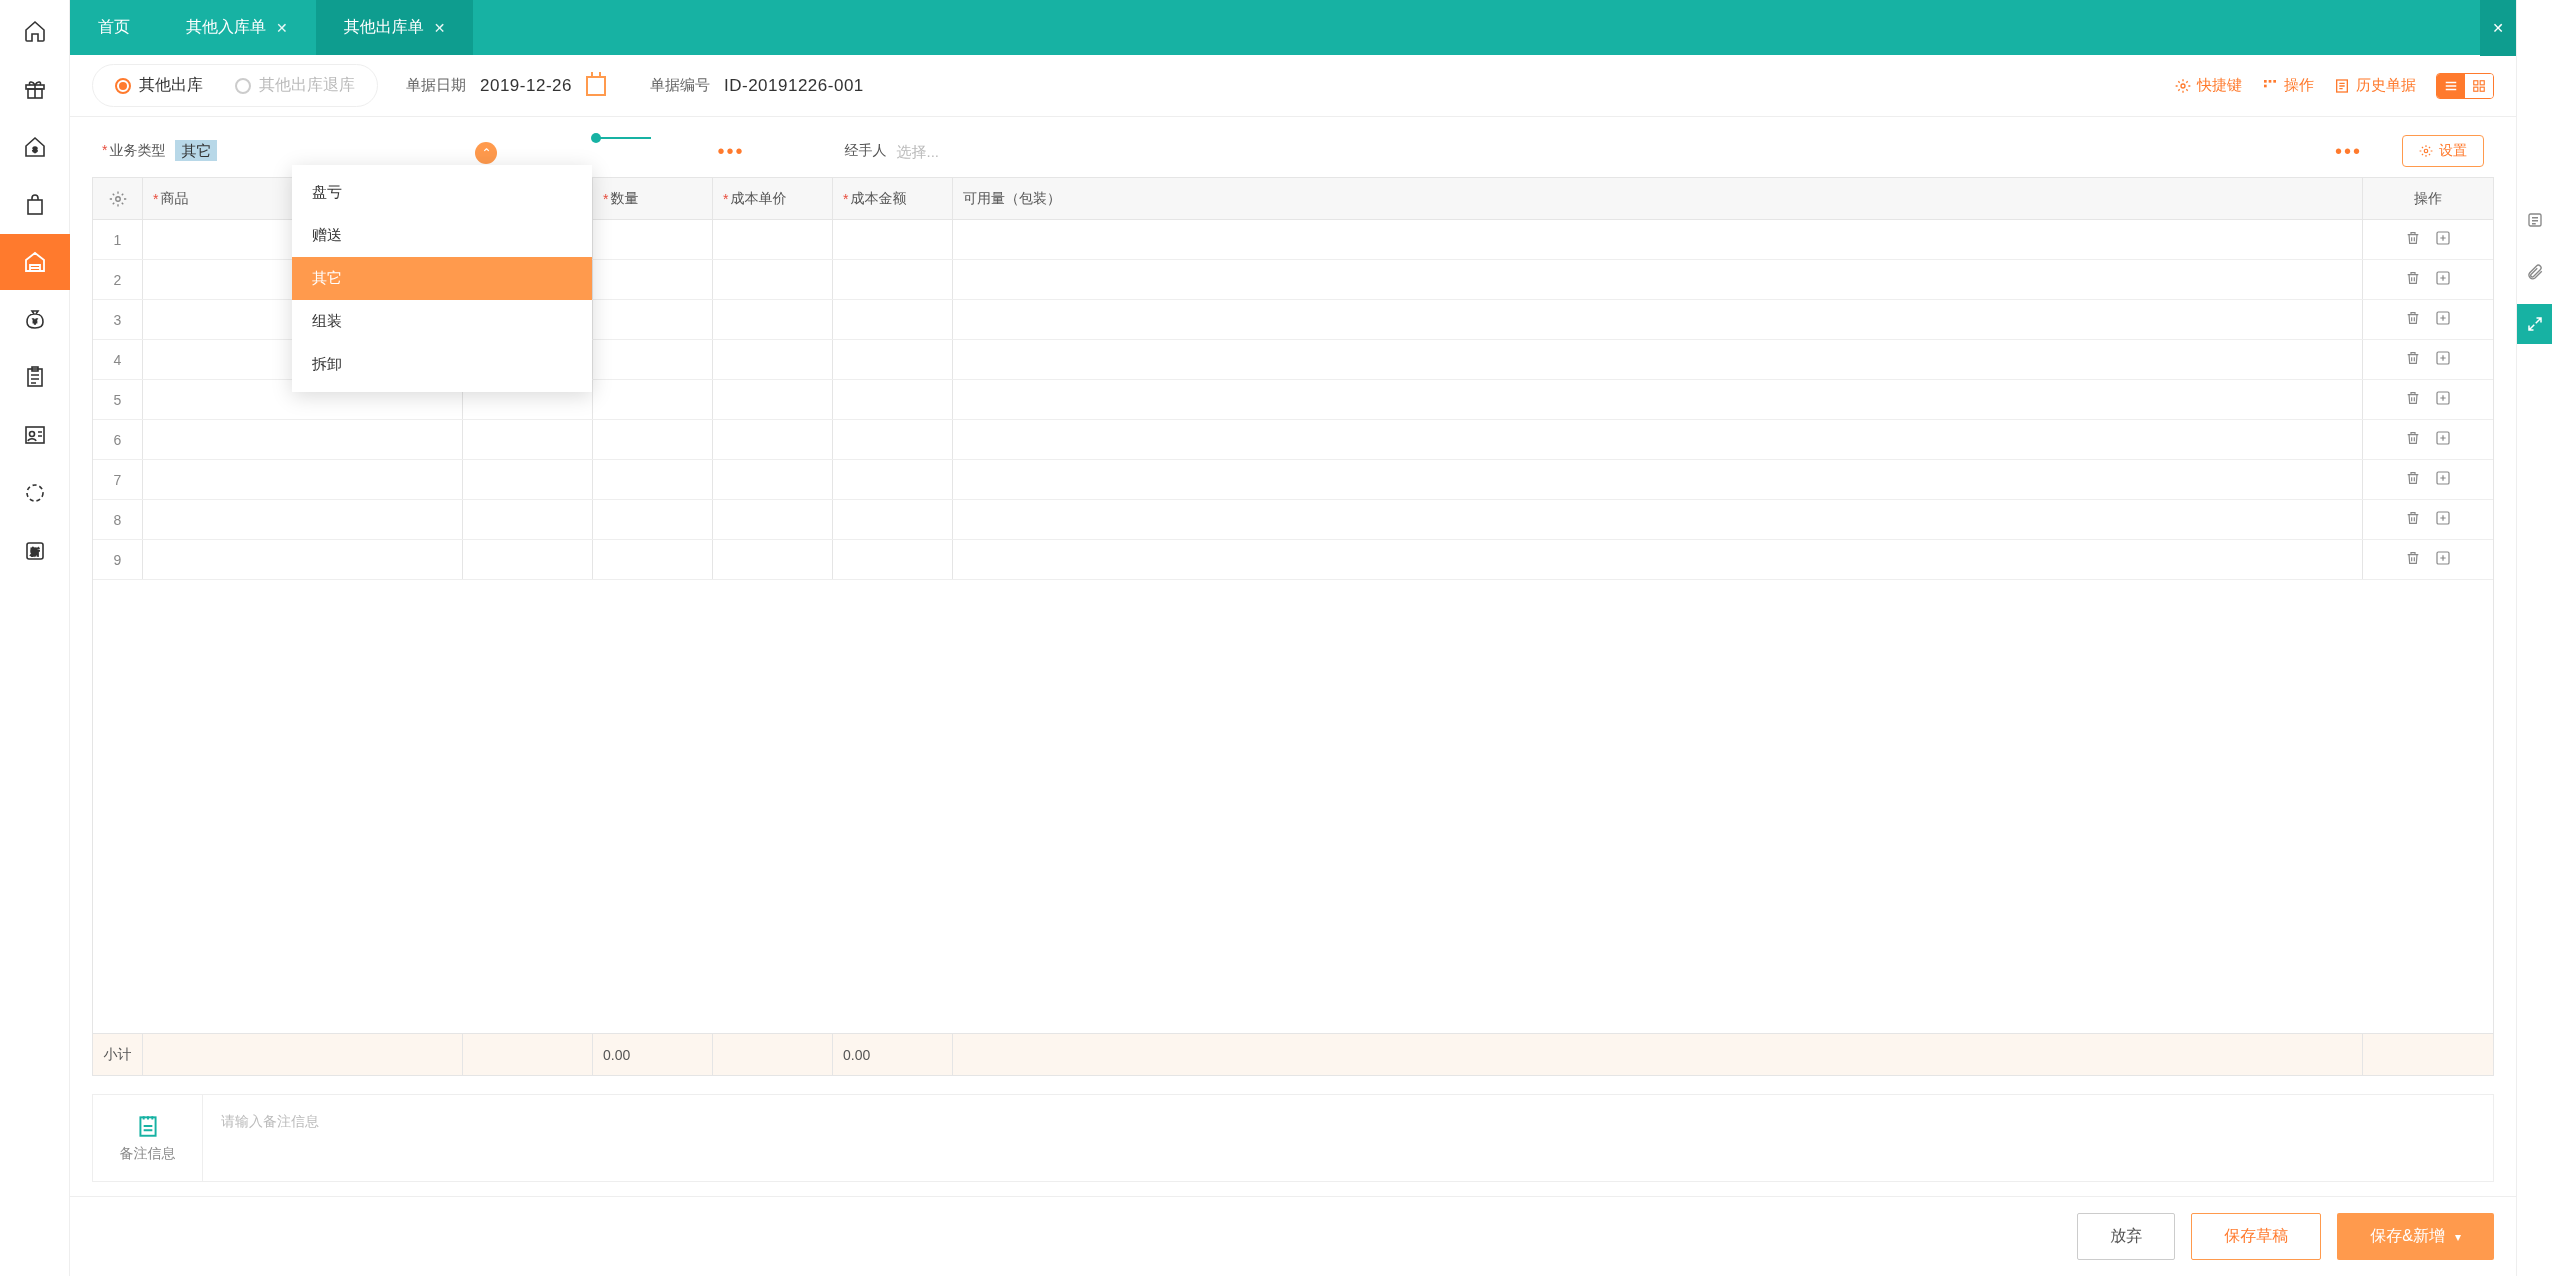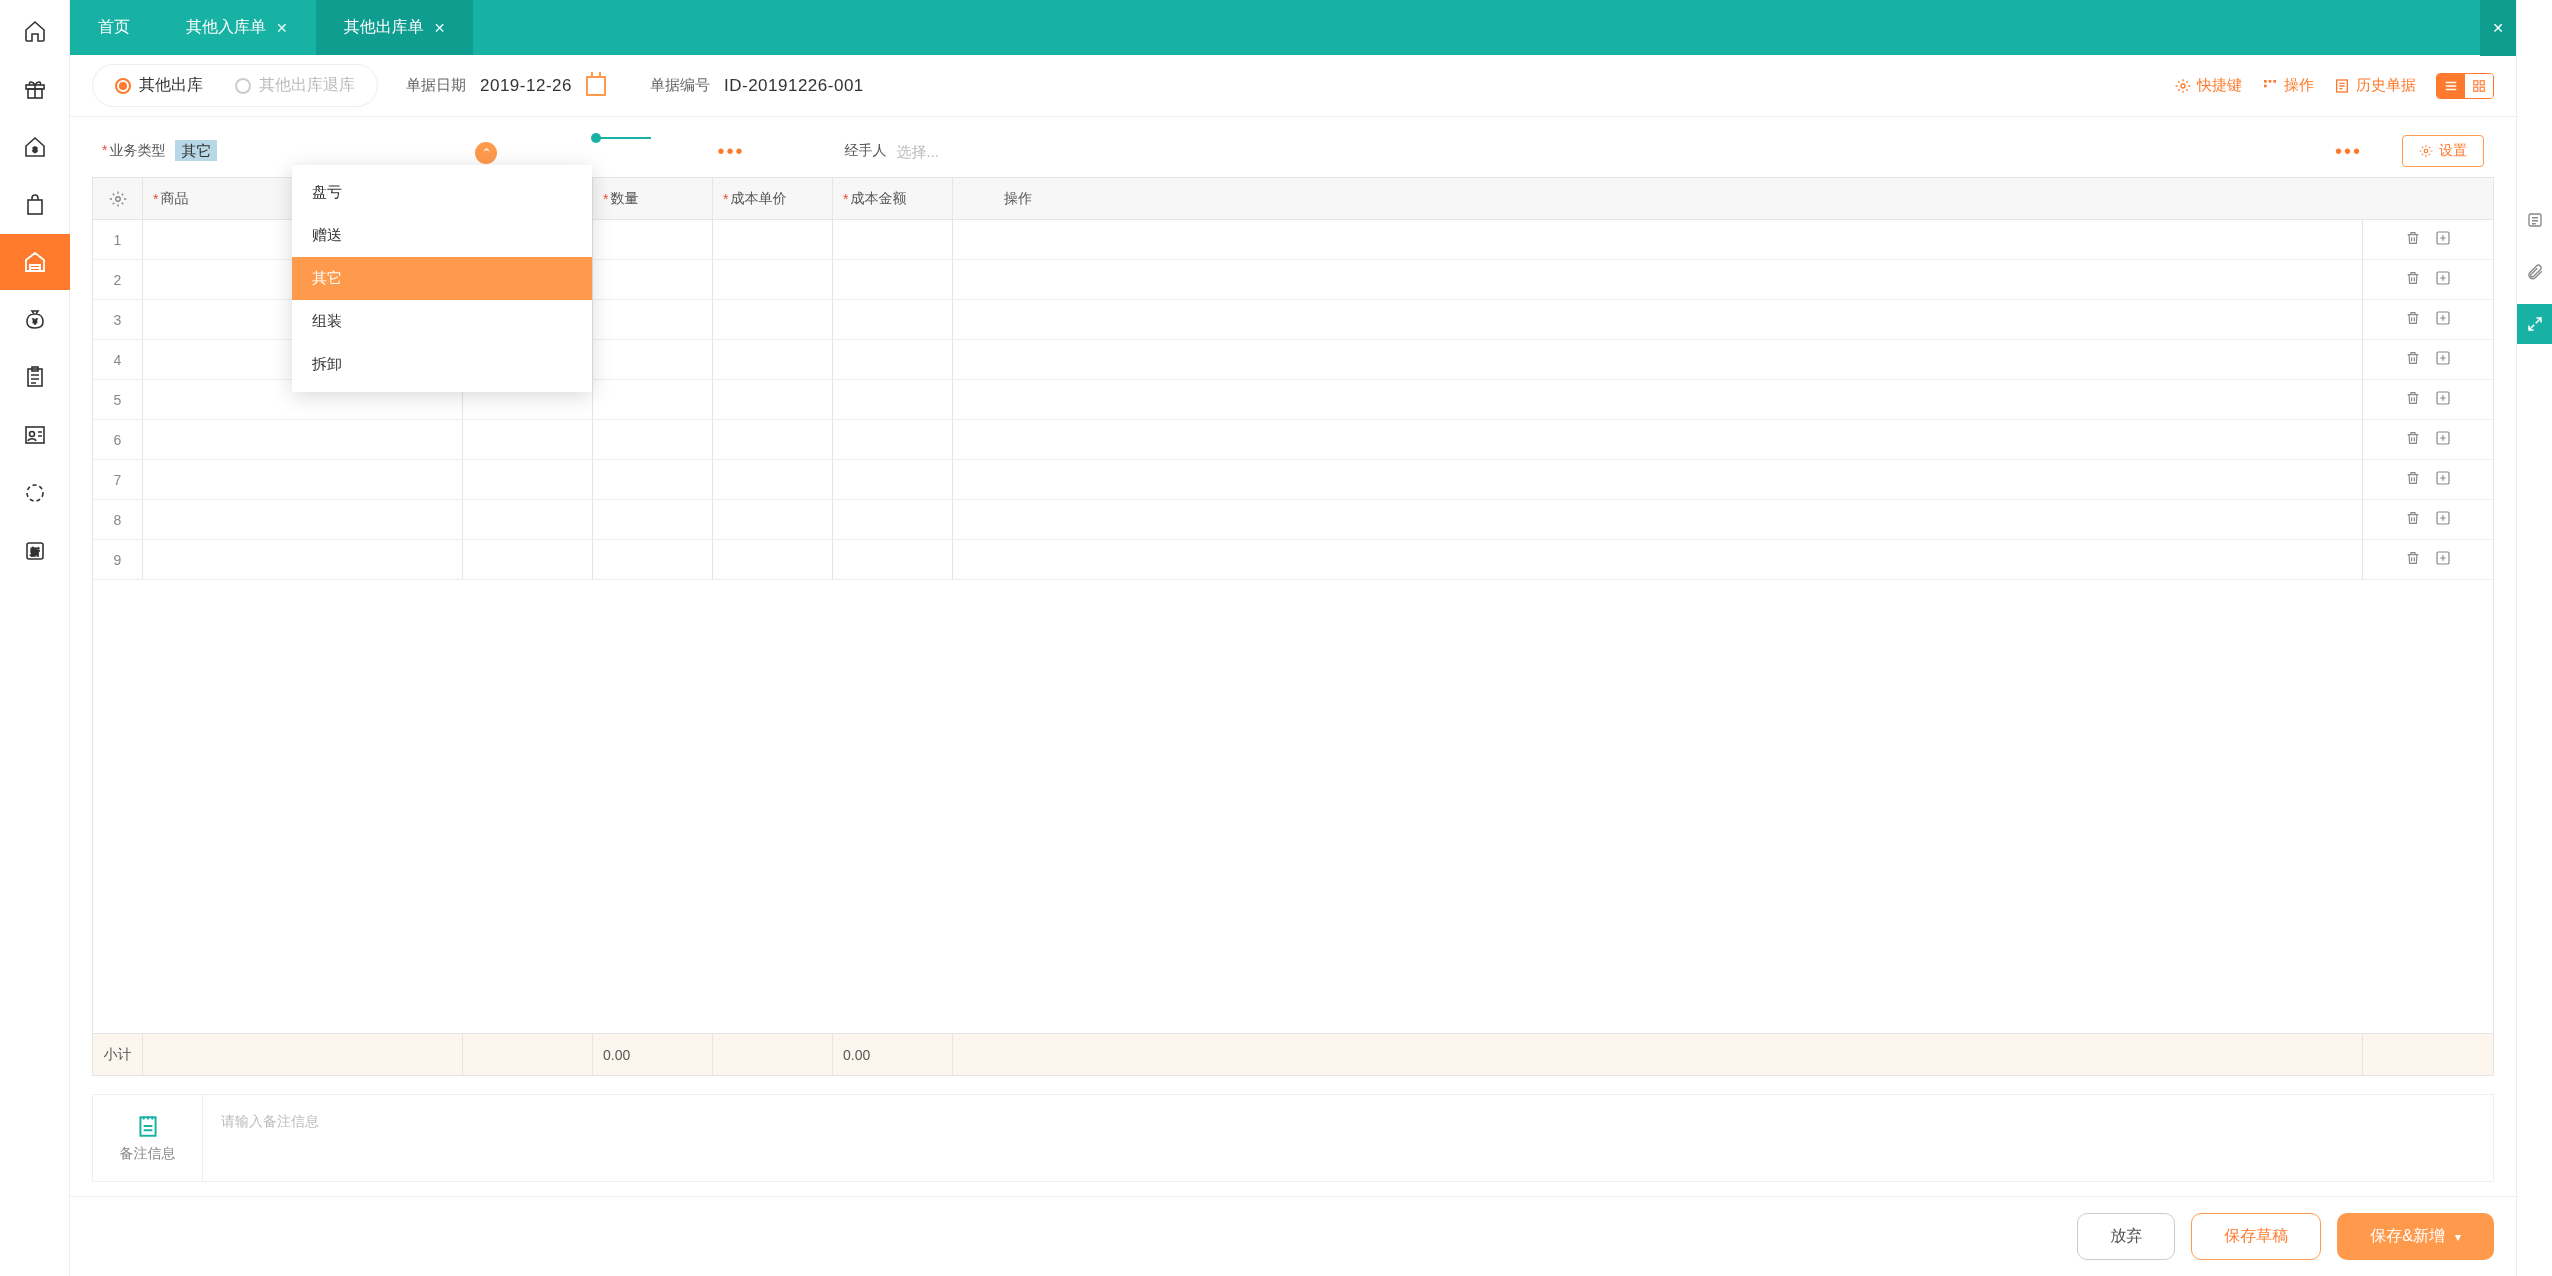--- a/index.html
+++ b/index.html
@@ -68,21 +68,21 @@
 .rowact{display:flex;gap:14px;justify-content:center;width:100%}
 .rowact svg{width:16px;height:16px;color:#888;cursor:pointer}
 .tfoot{display:flex;height:42px;background:#fdf6ef;border-top:1px solid #e5e5e5}
 .tfoot .td{font-size:14px;color:#555}
 .remark-sec{margin:18px 22px 0;border:1px solid #eee;display:flex;min-height:88px}
 .remark-tab{width:110px;border-right:1px solid #eee;display:flex;flex-direction:column;align-items:center;justify-content:center;gap:6px;color:#888;font-size:14px}
 .remark-tab svg{width:26px;height:26px;color:#17b2a3}
 .remark-in{flex:1;padding:18px;border:none;outline:none;resize:none;font-size:14px;color:#333}
 .remark-in::placeholder{color:#bbb}
 .footer{margin-top:14px;padding:16px 22px;border-top:1px solid #eee;display:flex;justify-content:flex-end;gap:16px}
-.btn{padding:12px 32px;font-size:16px;border-radius:10px;cursor:pointer;border:1px solid transparent}
+.btn{padding:12px 32px;font-size:16px;border-radius:2px;cursor:pointer;border:1px solid transparent}
 .btn-plain{border-color:#ccc;background:#fff;color:#555}
 .btn-outline{border-color:#ff9a4d;background:#fff;color:#ff7a2d}
 .btn-primary{background:#ff9a4d;color:#fff;display:flex;align-items:center;gap:10px}
 .btn-primary .chev{font-size:12px}
 .rside{width:36px;background:#fff;border-left:1px solid #eee;display:flex;flex-direction:column;align-items:center;padding-top:200px;gap:12px}
 .rside-ico{width:36px;height:40px;display:flex;align-items:center;justify-content:center;color:#888;cursor:pointer}
 .rside-ico.active{background:#17b2a3;color:#fff}
 .rside-ico svg{width:18px;height:18px}
 .gear{width:18px;height:18px;color:#888}
 </style>
@@ -285,20 +285,23 @@
             <span>数量</span>
           </div>
         <div class="th c4">
             <span class="req">*</span>
             <span>成本单价</span>
           </div>
         <div class="th c5">
             <span class="req">*</span>
             <span>成本金额</span>
           </div>
+        <div class="th c6">
+            <span>可用量（包装）</span>
+          </div>
         <div class="th c7">
             <span>操作</span>
           </div>
       </div>
       <div class="tbody" id="tbody">
           <div class="trow">
             <div class="td c0" style="justify-content:center;color:#888">1</div>
             <div class="td c1"></div>
             <div class="td c2"></div>
             <div class="td c3"></div>

